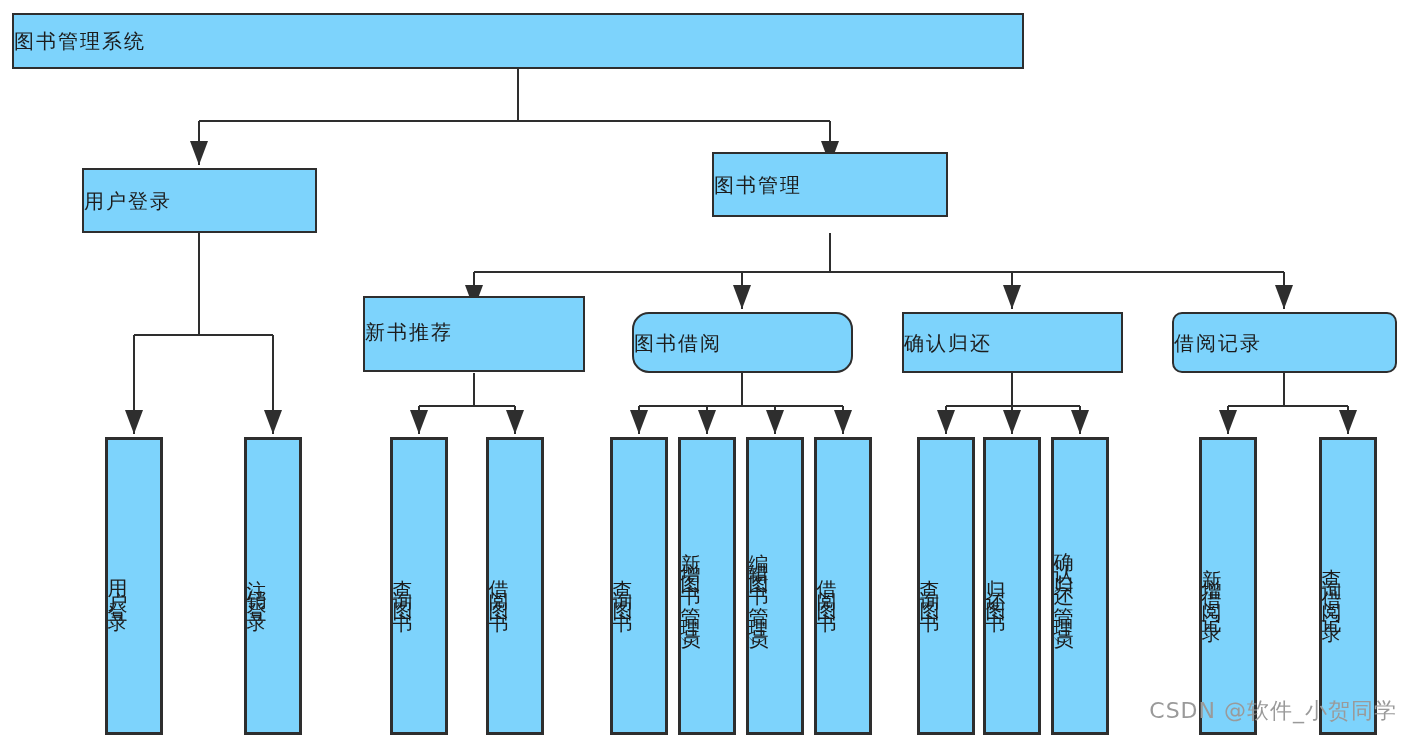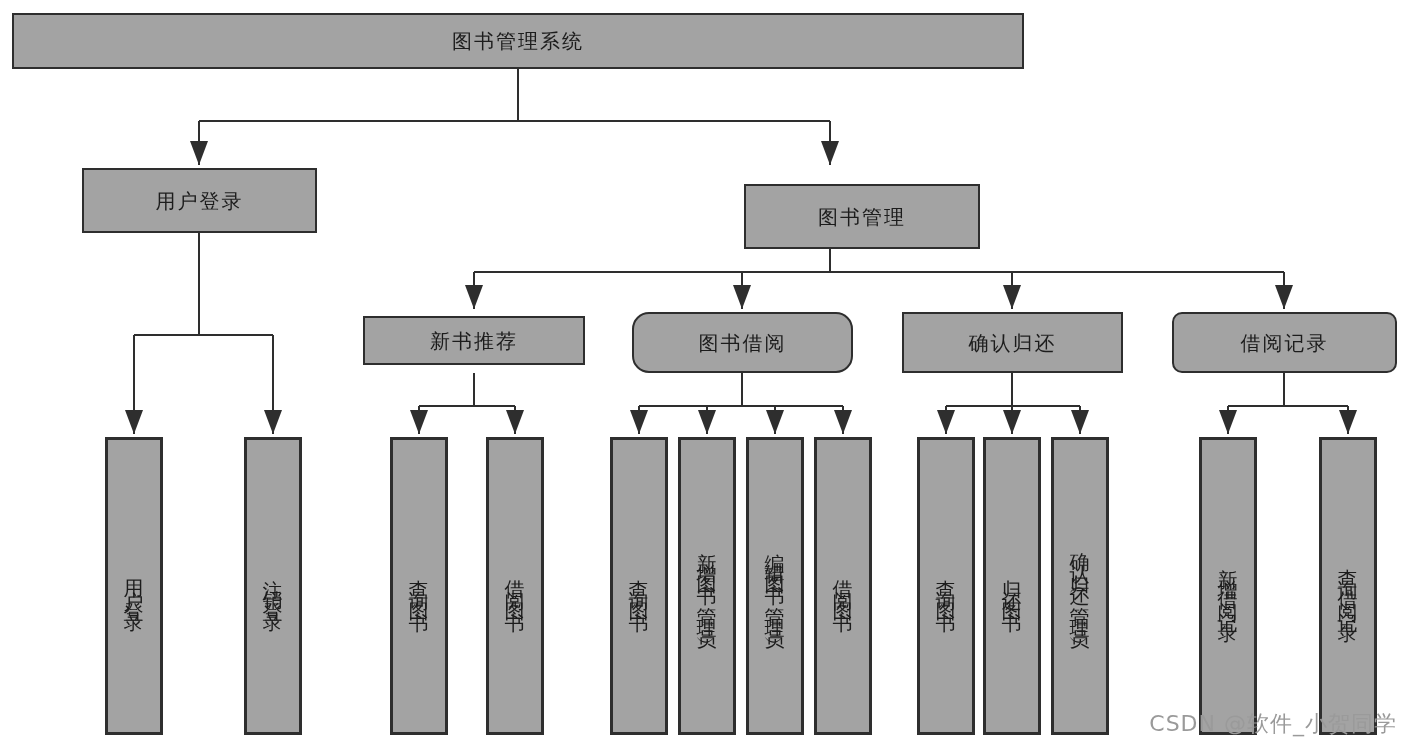--- a/index.html
+++ b/index.html
@@ -3,31 +3,31 @@
 <meta charset="utf-8">
 <style>
   html,body{margin:0;padding:0;}
   body{
     width:1405px;height:747px;position:relative;background:#ffffff;
     font-family:"DejaVu Sans",sans-serif;color:#1c1c1c;overflow:hidden;
   }
   .stage{position:absolute;left:0;top:0;width:1405px;height:747px;}
   svg.connectors{position:absolute;left:0;top:0;z-index:1;}
   .box{
-    position:absolute;box-sizing:border-box;background:#a3a3a3;
-    border:2px solid #2e2e2e;display:flex;align-items:center;justify-content:center;
+    position:absolute;box-sizing:border-box;background:#7dd3fc;
+    border:2px solid #2e2e2e;display:flex;align-items:center;
     font-size:20px;letter-spacing:2px;z-index:2;line-height:1;
   }
   .leaf{border-width:3px;}
   .leaf .vtext{
     writing-mode:vertical-rl;text-orientation:mixed;
     letter-spacing:11px;font-size:20px;line-height:1;
   }
   .watermark{
-    position:absolute;right:8px;bottom:8px;z-index:3;
+    position:absolute;right:8px;bottom:21px;z-index:3;
     font-size:22px;color:#9a9a9a;letter-spacing:1px;white-space:nowrap;
   }
 </style>
 </head>
 <body>
 
 <div class="stage">
 
   <svg class="connectors" width="1405" height="747" aria-hidden="true">
     <defs>
@@ -72,25 +72,25 @@
     </g>
   </svg>
 
   <div class="box" style="left:12px;top:13px;width:1012px;height:56px;">
     <span>图书管理系统</span>
   </div>
 
   <div class="box" style="left:82px;top:168px;width:235px;height:65px;">
     <span>用户登录</span>
   </div>
-  <div class="box" style="left:712px;top:184px;width:236px;height:65px;margin-left:32px;">
+  <div class="box" style="left:712px;top:152px;width:236px;height:65px;">
     <span>图书管理</span>
   </div>
 
-  <div class="box" style="left:363px;top:316px;width:222px;height:49px;">
+  <div class="box" style="left:363px;top:296px;width:222px;height:76px;font-family:Liberation Mono, monospace;">
     <span>新书推荐</span>
   </div>
   <div class="box" style="left:632px;top:312px;width:221px;height:61px;border-radius:17px;">
     <span>图书借阅</span>
   </div>
   <div class="box" style="left:902px;top:312px;width:221px;height:61px;">
     <span>确认归还</span>
   </div>
   <div class="box" style="left:1172px;top:312px;width:225px;height:61px;border-radius:10px;">
     <span>借阅记录</span>

